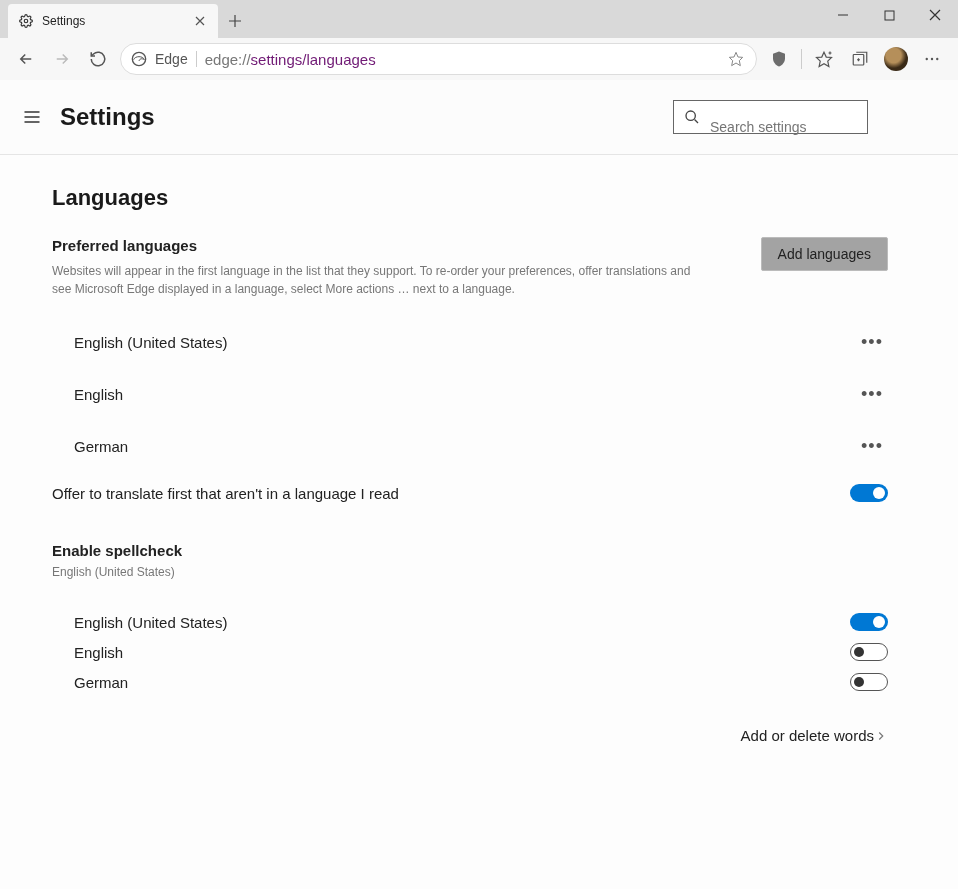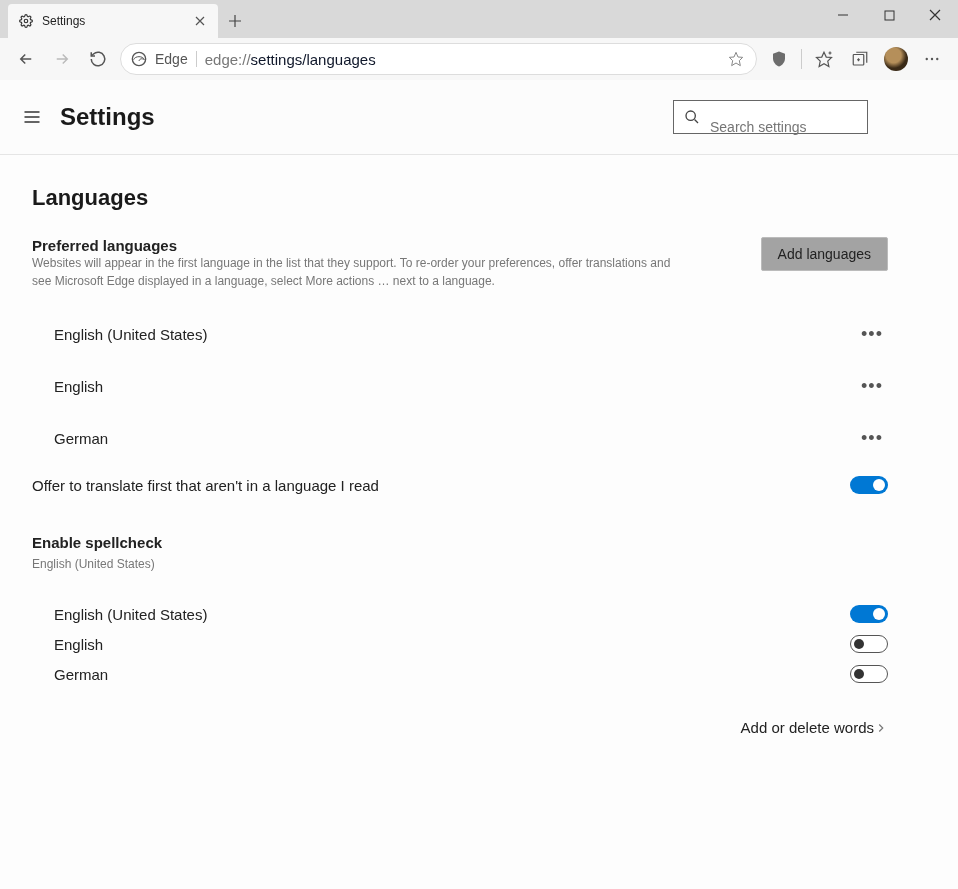--- a/index.html
+++ b/index.html
@@ -18,39 +18,39 @@
 
   
   .toolbar { height: 42px; background: #f7f7f7; display:flex; align-items:center; padding: 0 8px; gap: 0; }
   .tbtn { width: 36px; height: 36px; display:flex; align-items:center; justify-content:center; color:#555; border-radius:4px; cursor:pointer; }
   .tbtn.disabled { color:#bbb; cursor:default; }
   .urlbar { flex:1; height:32px; background:#fff; border:1px solid #ddd; border-radius:16px; display:flex; align-items:center; padding:0 10px; margin: 0 4px; gap:8px; }
   .urlbar .edge-logo { width:16px; height:16px; display:flex; align-items:center; justify-content:center; }
   .urlbar .brand { font-size:14px; color:#555; }
   .urlbar .sep { width:1px; height:16px; background:#ccc; }
   .urlbar .url-text { font-size:15px; color:#777; flex:1; }
-  .urlbar .url-text .dark { color:#0f172a; }
+  .urlbar .url-text .dark { color:#701a75; }
   .urlbar .star { width:20px; height:20px; display:flex; align-items:center; justify-content:center; color:#888; cursor:pointer; }
   .toolbar .divider { width:1px; height:20px; background:#ccc; margin:0 4px; }
   .toolbar .avatar { width:24px; height:24px; border-radius:50%; background: radial-gradient(circle at 40% 35%, #b58f5a 0 35%, #3a2a17 60%); }
 
   
   .page-header { height:75px; display:flex; align-items:center; padding:0 20px; gap:16px; border-bottom:1px solid #e5e5e5; background:#fcfcfc; }
   .hamburger { width:24px; height:24px; display:flex; align-items:center; justify-content:center; color:#333; cursor:pointer; }
   .page-title { font-size:24px; font-weight:600; color:#1a1a1a; flex:1; }
   .search-settings { width:195px; height:34px; border:1px solid #666; background:#fff; display:flex; align-items:center; padding:0 10px; gap:10px; margin-right: 70px; }
   .search-settings input { border:none; outline:none; font-size:14px; width:100%; color:#333; background:transparent;margin-top:20px; }
   .search-settings .sicon { color:#444; }
 
   
-  .content { padding: 30px 70px 0 32px; overflow-y:auto; height: calc(889px - 38px - 42px - 75px); background:#fdfdfd; }
+  .content { padding: 30px 70px 0 52px; overflow-y:auto; height: calc(889px - 38px - 42px - 75px); background:#fdfdfd; }
   h2.section { font-size:22px; font-weight:600; color:#1a1a1a; margin-bottom: 26px; }
   .subhead-row { display:flex; justify-content:space-between; align-items:flex-start; }
   .subhead { font-size:15px; font-weight:600; color:#222; }
-  .subdesc { font-size:12px; color:#777; line-height:1.5; max-width:660px; }
+  .subdesc { font-size:12px; color:#777; line-height:1.5; max-width:660px; margin-top:8px; }
   .btn-outline { border:1px solid #bbb; background:#a3a3a3; padding:8px 16px; font-size:14px; color:#222; border-radius:2px; cursor:pointer; }
 
   .lang-list { margin-top:18px; }
   .lang-item { display:flex; align-items:center; justify-content:space-between; padding:10px 0 10px 22px; }
   .lang-name { font-size:15px; color:#222; }
   .more-dots { width:32px; height:32px; display:flex; align-items:center; justify-content:center; color:#555; cursor:pointer; font-size:18px; letter-spacing:1px; }
 
   .toggle-row { display:flex; align-items:center; justify-content:space-between; padding:12px 0 0 0; }
   .toggle-row .label { font-size:15px; color:#222; }
   .toggle-row.indent { padding-left:22px; }

